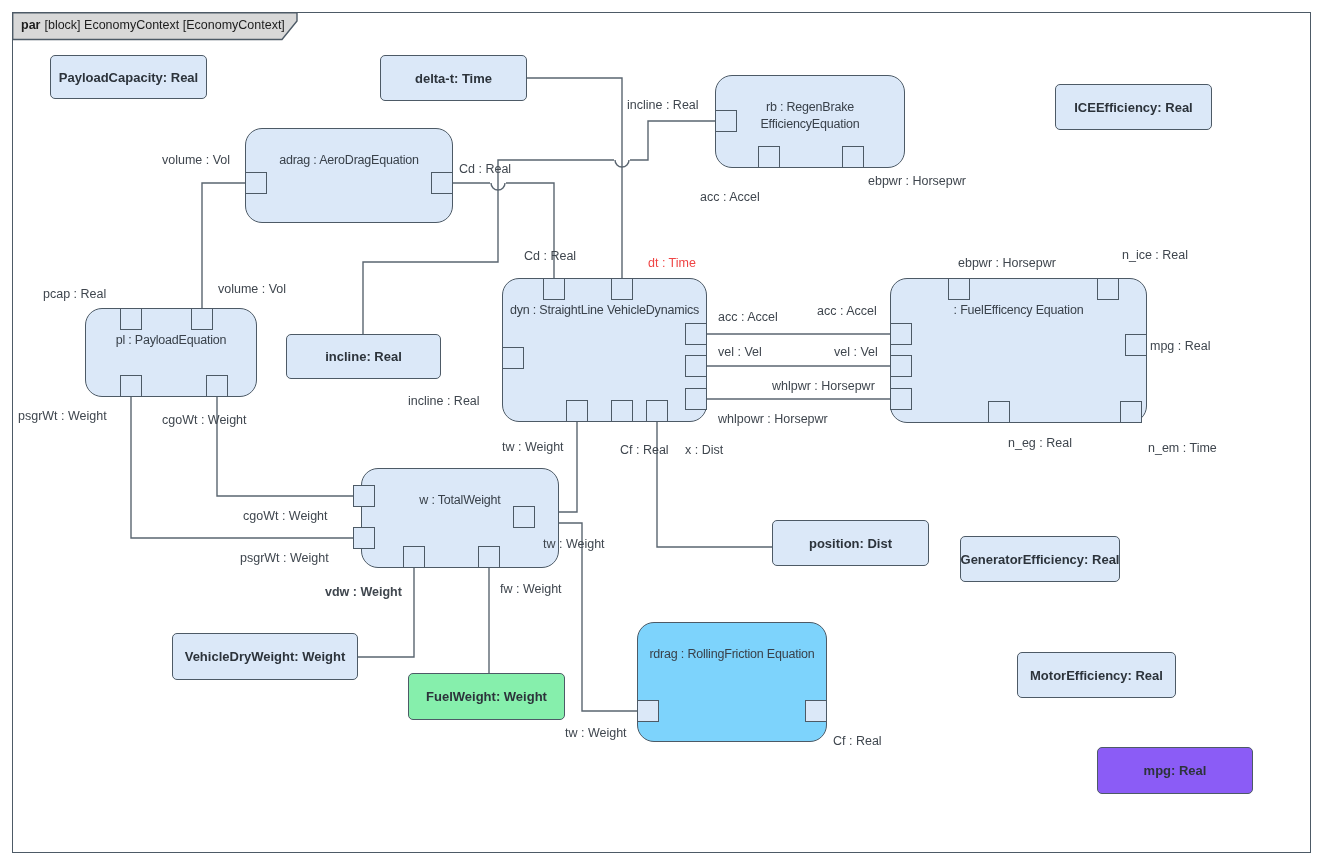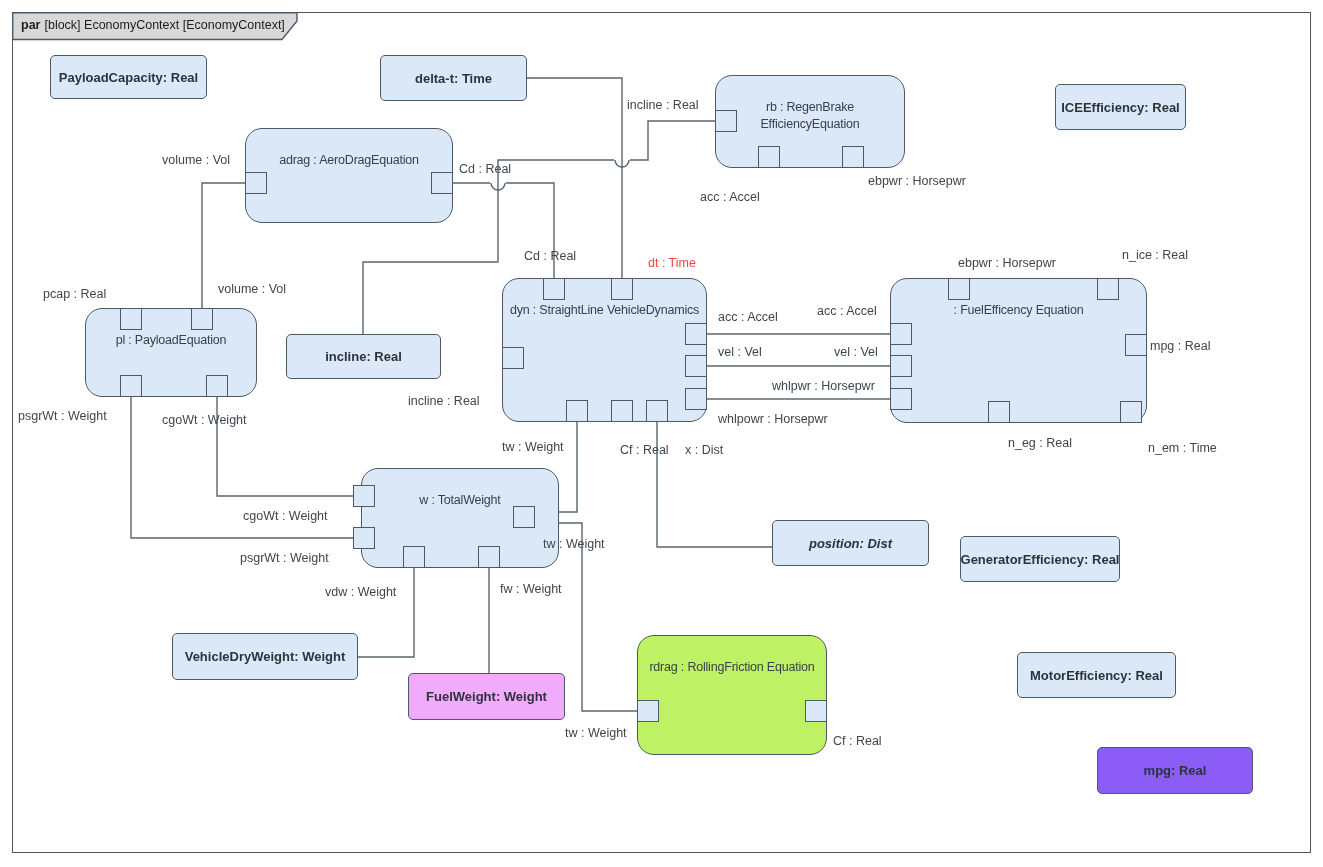--- a/index.html
+++ b/index.html
@@ -124,33 +124,33 @@
       <div class="port" style="left: 120px; top: 375px; width: 22px; height: 22px; background: rgb(219, 232, 248); border-color: rgb(77, 90, 102);"></div>
       <div class="port" style="left: 206px; top: 375px; width: 22px; height: 22px; background: rgb(219, 232, 248); border-color: rgb(77, 90, 102);"></div>
       <div class="cblock" style="left: 353px; top: 468px; width: 198px; height: 100px; background: rgb(219, 232, 248); border-color: rgb(77, 90, 102); margin-left: 8px;">
         <div class="cblock-title">w : TotalWeight</div>
       </div>
       <div class="port" style="left: 353px; top: 485px; width: 22px; height: 22px; background: rgb(219, 232, 248); border-color: rgb(77, 90, 102);"></div>
       <div class="port" style="left: 353px; top: 527px; width: 22px; height: 22px; background: rgb(219, 232, 248); border-color: rgb(77, 90, 102);"></div>
       <div class="port" style="left: 513px; top: 506px; width: 22px; height: 22px; background: rgb(219, 232, 248); border-color: rgb(77, 90, 102);"></div>
       <div class="port" style="left: 403px; top: 546px; width: 22px; height: 22px; background: rgb(219, 232, 248); border-color: rgb(77, 90, 102);"></div>
       <div class="port" style="left: 478px; top: 546px; width: 22px; height: 22px; background: rgb(219, 232, 248); border-color: rgb(77, 90, 102);"></div>
-      <div class="cblock" style="left: 637px; top: 622px; width: 190px; height: 120px; background: #bef264; border-color: rgb(77, 90, 102); margin-top: 13px;">
+      <div class="cblock" style="left: 637px; top: 622px; width: 190px; height: 120px; background: #7dd3fc; border-color: rgb(77, 90, 102);">
         <div class="cblock-title">rdrag : RollingFriction Equation</div>
       </div>
       <div class="port" style="left: 637px; top: 700px; width: 22px; height: 22px; background: rgb(219, 232, 248); border-color: rgb(77, 90, 102);"></div>
       <div class="port" style="left: 805px; top: 700px; width: 22px; height: 22px; background: rgb(219, 232, 248); border-color: rgb(77, 90, 102);"></div>
       <div class="vblock" style="left: 50px; top: 55px; width: 157px; height: 44px; background: rgb(219, 232, 248); border-color: rgb(77, 90, 102);">PayloadCapacity: Real</div>
       <div class="vblock" style="left: 380px; top: 55px; width: 147px; height: 46px; background: rgb(219, 232, 248); border-color: rgb(77, 90, 102);">delta-t: Time</div>
-      <div class="vblock" style="left: 1055px; top: 84px; width: 131px; height: 46px; background: rgb(219, 232, 248); border-color: rgb(77, 90, 102); text-align: right;">ICEEfficiency: Real</div>
+      <div class="vblock" style="left: 1055px; top: 84px; width: 157px; height: 46px; background: rgb(219, 232, 248); border-color: rgb(77, 90, 102); text-align: right;">ICEEfficiency: Real</div>
       <div class="vblock" style="left: 286px; top: 334px; width: 155px; height: 45px; background: rgb(219, 232, 248); border-color: rgb(77, 90, 102);">incline: Real</div>
-      <div class="vblock" style="left: 772px; top: 520px; width: 157px; height: 46px; background: rgb(219, 232, 248); border-color: rgb(77, 90, 102); font-style: italic;">position: Dist</div>
+      <div class="vblock" style="left: 772px; top: 520px; width: 157px; height: 46px; background: rgb(219, 232, 248); border-color: rgb(77, 90, 102);">position: Dist</div>
       <div class="vblock" style="left: 960px; top: 536px; width: 160px; height: 46px; background: rgb(219, 232, 248); border-color: rgb(77, 90, 102);">GeneratorEfficiency: Real</div>
       <div class="vblock" style="left: 172px; top: 633px; width: 186px; height: 47px; background: rgb(219, 232, 248); border-color: rgb(77, 90, 102);">VehicleDryWeight: Weight</div>
-      <div class="vblock" style="left: 408px; top: 673px; width: 157px; height: 47px; background: #f0abfc; border-color: rgb(77, 90, 102);">FuelWeight: Weight</div>
+      <div class="vblock" style="left: 408px; top: 673px; width: 157px; height: 47px; background: #86efac; border-color: rgb(77, 90, 102);">FuelWeight: Weight</div>
       <div class="vblock" style="left: 1017px; top: 652px; width: 159px; height: 46px; background: rgb(219, 232, 248); border-color: rgb(77, 90, 102);">MotorEfficiency: Real</div>
       <div class="vblock" style="left: 1097px; top: 747px; width: 156px; height: 47px; background: #8b5cf6; border-color: rgb(77, 90, 102); text-align: center;">mpg: Real</div>
     </div>
   <div id="labels">
       <div class="wlabel" style="left: 162px; top: 153px; color: rgb(63, 70, 78);">volume : Vol</div>
       <div class="wlabel" style="left: 459px; top: 162px; color: rgb(63, 70, 78);">Cd : Real</div>
       <div class="wlabel" style="left: 627px; top: 98px; color: rgb(63, 70, 78);">incline : Real</div>
       <div class="wlabel" style="left: 700px; top: 190px; color: rgb(63, 70, 78);">acc : Accel</div>
       <div class="wlabel" style="left: 868px; top: 174px; color: rgb(63, 70, 78);">ebpwr : Horsepwr</div>
       <div class="wlabel" style="left: 524px; top: 249px; color: rgb(63, 70, 78);">Cd : Real</div>
@@ -170,18 +170,18 @@
       <div class="wlabel" style="left: 18px; top: 409px; color: rgb(63, 70, 78);">psgrWt : Weight</div>
       <div class="wlabel" style="left: 162px; top: 413px; color: rgb(63, 70, 78);">cgoWt : Weight</div>
       <div class="wlabel" style="left: 502px; top: 440px; color: rgb(63, 70, 78);">tw : Weight</div>
       <div class="wlabel" style="left: 620px; top: 443px; color: rgb(63, 70, 78);">Cf : Real</div>
       <div class="wlabel" style="left: 685px; top: 443px; color: rgb(63, 70, 78);">x : Dist</div>
       <div class="wlabel" style="left: 1008px; top: 436px; color: rgb(63, 70, 78);">n_eg : Real</div>
       <div class="wlabel" style="left: 1148px; top: 441px; color: rgb(63, 70, 78);">n_em : Time</div>
       <div class="wlabel" style="left: 243px; top: 509px; color: rgb(63, 70, 78);">cgoWt : Weight</div>
       <div class="wlabel" style="left: 240px; top: 551px; color: rgb(63, 70, 78);">psgrWt : Weight</div>
       <div class="wlabel" style="left: 543px; top: 537px; color: rgb(63, 70, 78);">tw : Weight</div>
-      <div class="wlabel" style="left: 325px; top: 585px; color: rgb(63, 70, 78);">vdw : Weight</div>
+      <div class="wlabel" style="left: 325px; top: 585px; color: rgb(63, 70, 78); font-weight: bold;">vdw : Weight</div>
       <div class="wlabel" style="left: 500px; top: 582px; color: rgb(63, 70, 78);">fw : Weight</div>
       <div class="wlabel" style="left: 565px; top: 726px; color: rgb(63, 70, 78);">tw : Weight</div>
       <div class="wlabel" style="left: 833px; top: 734px; color: rgb(63, 70, 78);">Cf : Real</div>
     </div>
 </div>
 
 </body></html>

